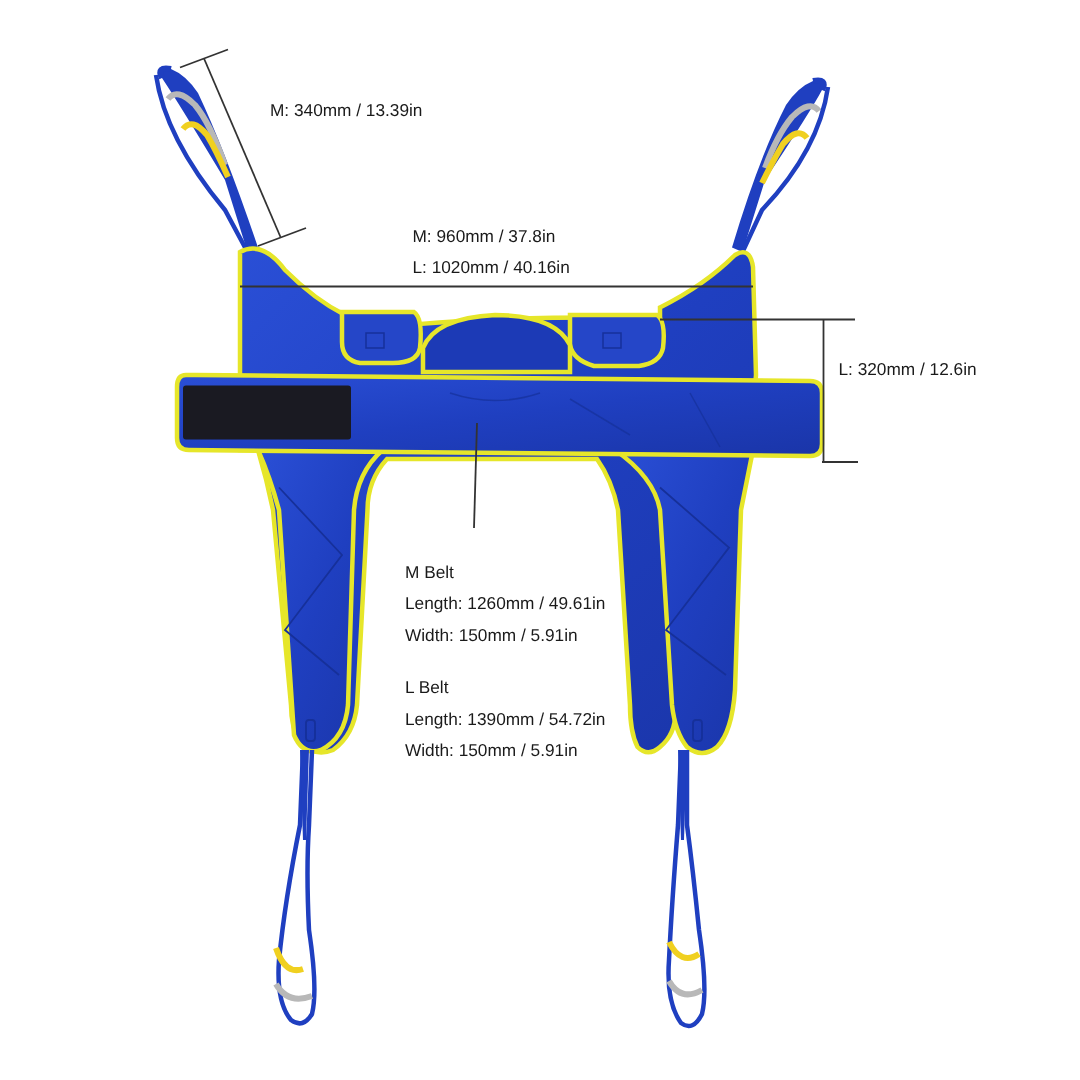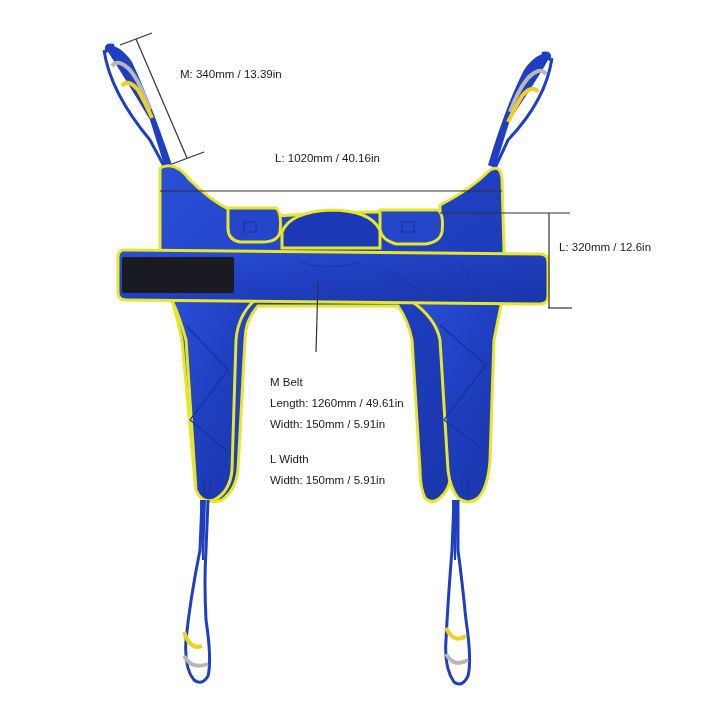--- a/index.html
+++ b/index.html
@@ -89,28 +89,30 @@
       <line x1="549" y1="213" x2="549" y2="308"></line>
       <line x1="318" y1="282" x2="316" y2="352"></line>
     </g>
   </svg>
 
   <div class="label" style="left:180px; top:64px;">
     <div>M: 340mm / 13.39in</div>
   </div>
 
   <div class="label" style="left:275px; top:148px;">
+    <div>M: 960mm / 37.8in</div>
     <div>L: 1020mm / 40.16in</div>
   </div>
 
   <div class="label" style="left:559px; top:237px;">
     <div>L: 320mm / 12.6in</div>
   </div>
 
   <div class="label" style="left:270px; top:358px;margin-top:14px;">
     <div>M Belt</div>
     <div>Length: 1260mm / 49.61in</div>
     <div>Width: 150mm / 5.91in</div>
     <div class="gap"></div>
-    <div>L Width</div>
+    <div>L Belt</div>
+    <div>Length: 1390mm / 54.72in</div>
     <div>Width: 150mm / 5.91in</div>
   </div>
 </div>
 
 </body></html>

